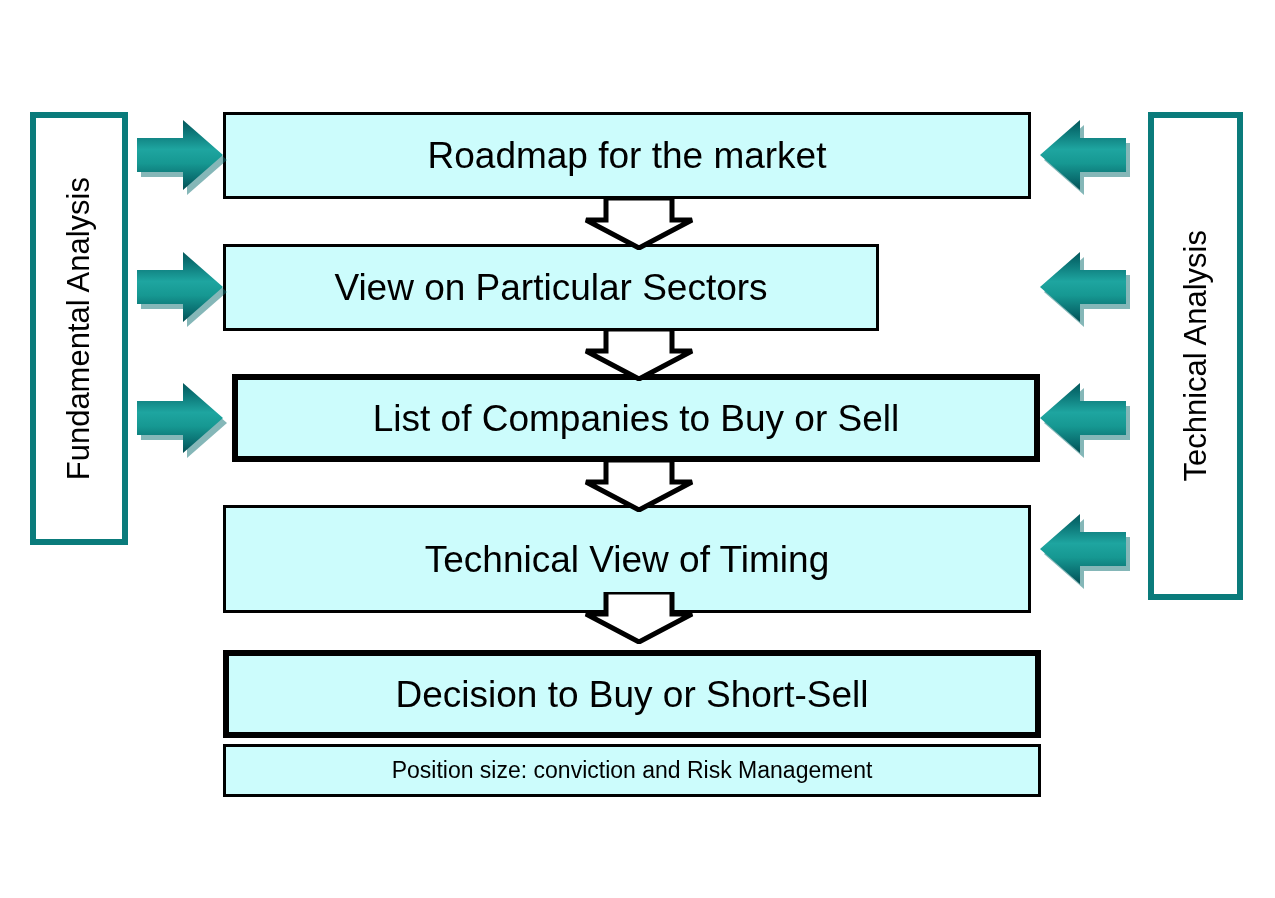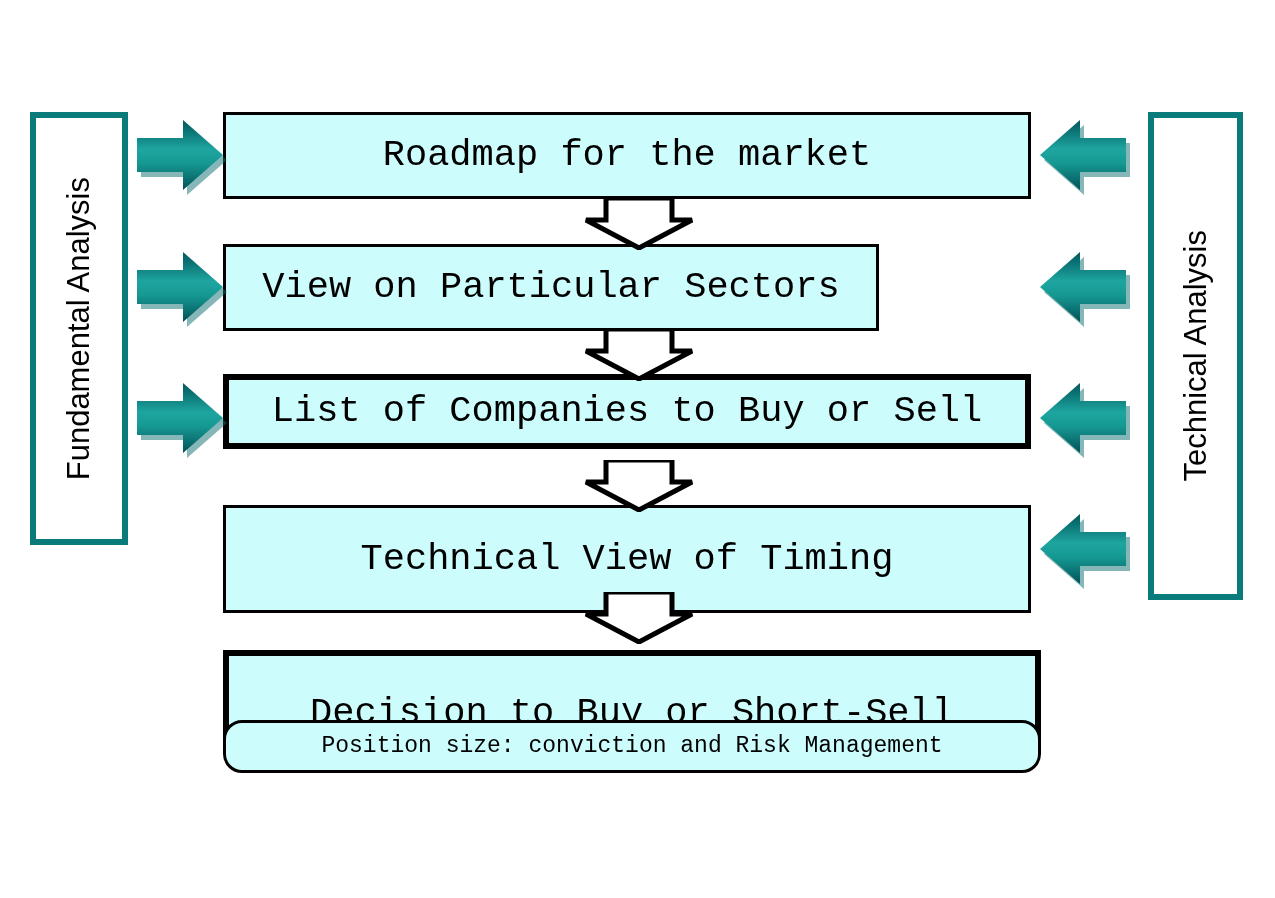--- a/index.html
+++ b/index.html
@@ -52,32 +52,32 @@
     background: #ccfcfc;
     border: 3px solid #000000;
     display: flex;
     align-items: center;
     justify-content: center;
     color: #000000;
   }
   .pbox.thick { border-width: 6px; }
   .pbox .ptext {
     font-size: 37px;
-    font-family: Liberation Mono, monospace;
+    font-family: Liberation Sans, sans-serif;
     white-space: nowrap;
     line-height: 1;
   }
   .pbox.small .ptext { font-size: 23px; }
 
   #box-1 { left: 223px; top: 112px; width: 808px; height: 87px; }
   #box-2 { left: 223px; top: 244px; width: 656px; height: 87px; }
-  #box-3 { left: 223px; top: 374px; width: 808px; height: 75px; }
+  #box-3 { left: 232px; top: 374px; width: 808px; height: 88px; }
   #box-4 { left: 223px; top: 505px; width: 808px; height: 108px; }
-  #box-5 { left: 223px; top: 650px; width: 818px; height: 88px; align-items: flex-end; }
-  #box-6 { left: 223px; top: 720px; width: 818px; height: 53px; border-radius: 19px; }
+  #box-5 { left: 223px; top: 650px; width: 818px; height: 88px; }
+  #box-6 { left: 223px; top: 744px; width: 818px; height: 53px; }
 
   
   .connector {
     position: absolute;
     width: 110px;
     height: 52px;
   }
   #conn-1 { left: 584px; top: 198px; }
   #conn-2 { left: 584px; top: 329px; }
   #conn-3 { left: 584px; top: 460px; }

